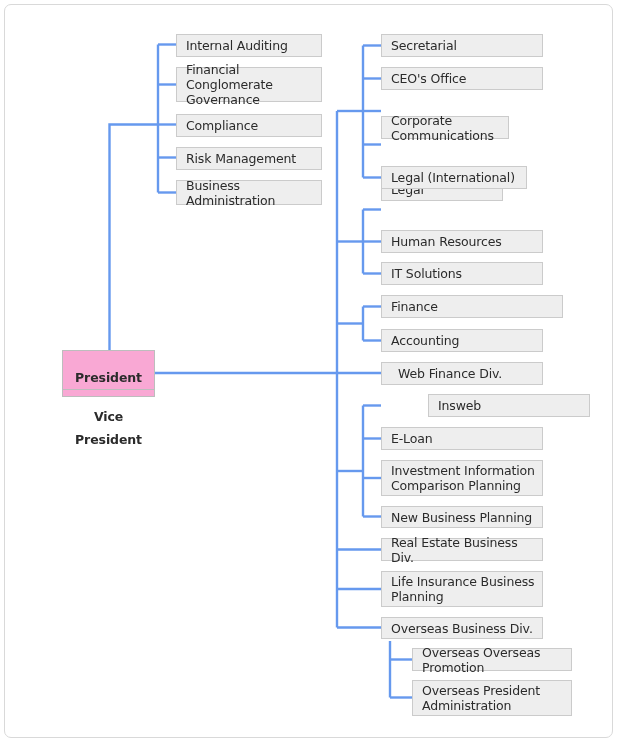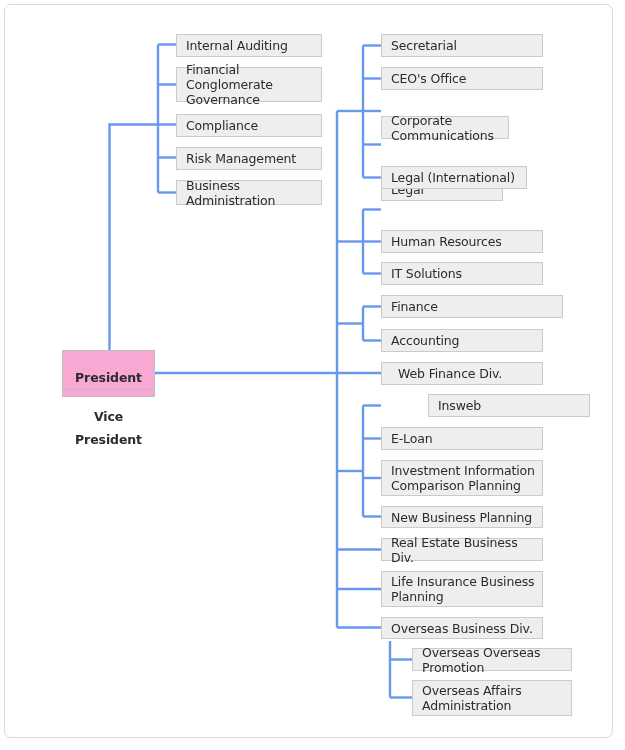--- a/index.html
+++ b/index.html
@@ -189,17 +189,17 @@
 
     <div class="node" style="left:381px; top:538px; width:162px; height:23px;">Real Estate Business Div.</div>
 
     <div class="node" style="left:381px; top:571px; width:162px; height:36px;">Life Insurance Business
 Planning</div>
 
     <div class="node" style="left:381px; top:617px; width:162px; height:22px;">Overseas Business Div.</div>
 
     <div class="node" style="left:412px; top:648px; width:160px; height:23px;">Overseas Overseas Promotion</div>
 
-    <div class="node" style="left:412px; top:680px; width:160px; height:36px;">Overseas Affairs
+    <div class="node" style="left:412px; top:680px; width:160px; height:36px;">Overseas President
 Administration</div>
 
   </div>
 </div>
 
 </body></html>

